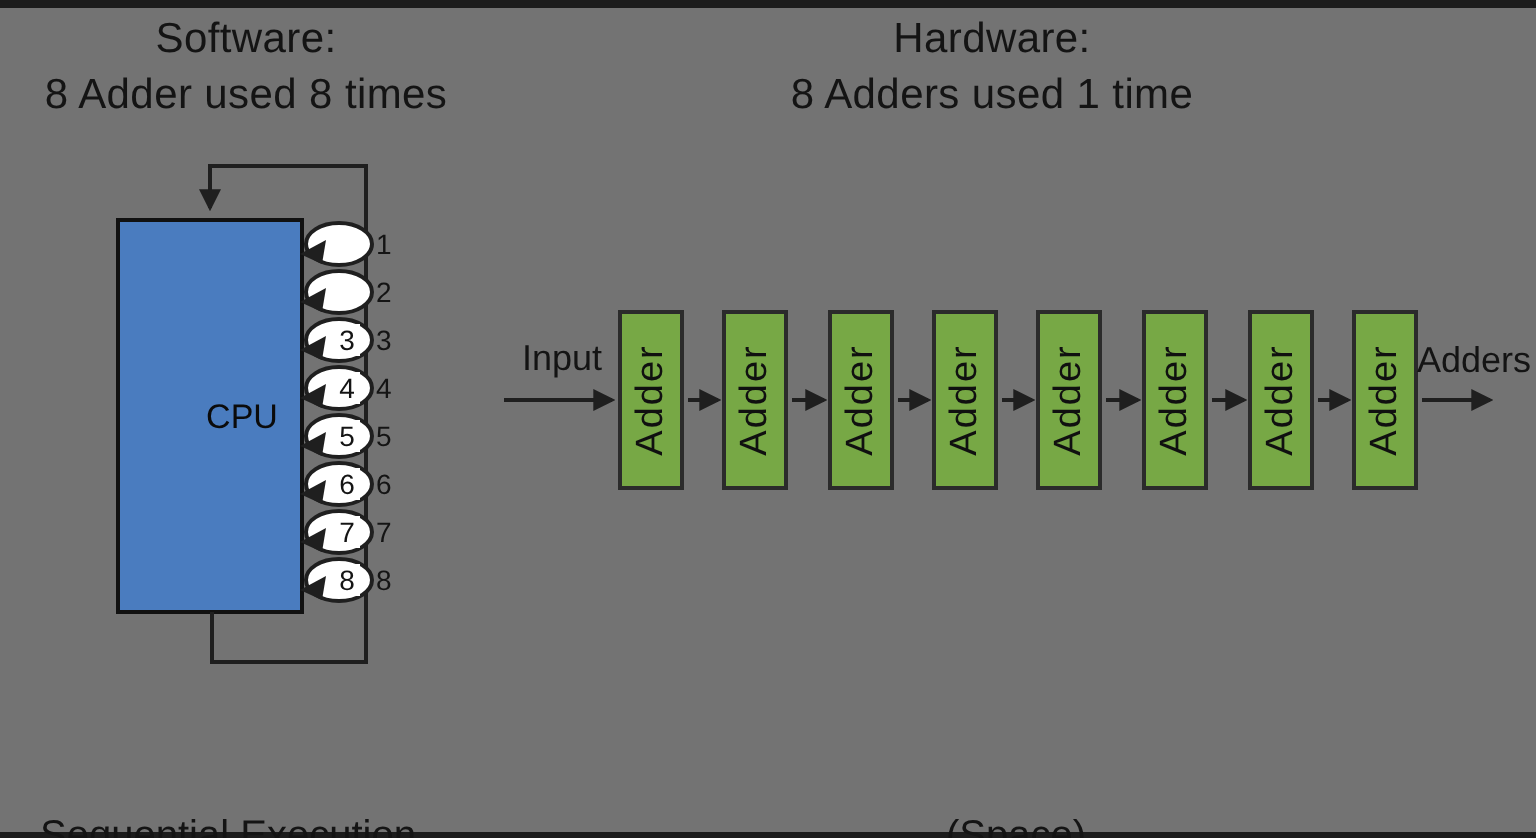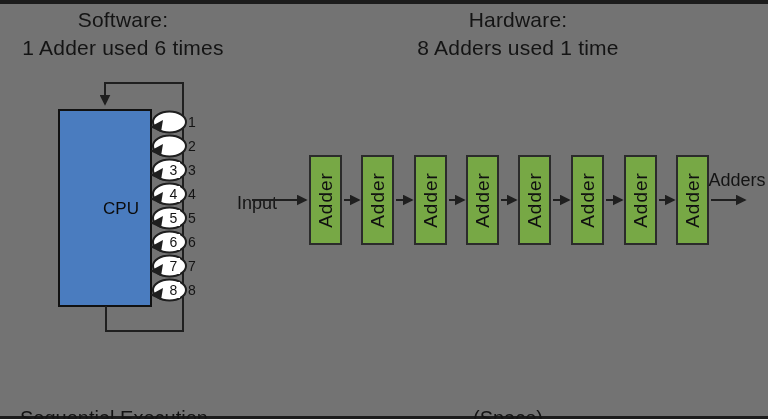--- a/index.html
+++ b/index.html
@@ -12,32 +12,32 @@
   body{background:#888;font-family:"Liberation Sans","DejaVu Sans",sans-serif;}
   #stage{
     position:relative;width:768px;height:419px;background:#737373;
     overflow:hidden;color:var(--text);
   }
   .edge-bar{position:absolute;left:0;width:768px;background:#1c1c1c;}
   #edge-top{top:0;height:4px;}
   #edge-bottom{bottom:0;height:3px;}
   .title-block{position:absolute;text-align:center;font-size:21px;line-height:28px;letter-spacing:.2px;}
   #title-software{left:10px;top:6px;width:226px;}
-  #title-hardware{left:398px;top:6px;width:240px;}
+  #title-hardware{left:376px;top:6px;width:240px;}
   .caption-block{position:absolute;text-align:center;font-size:20px;line-height:24px;margin-top:40px;}
   #caption-software{left:13px;top:366px;width:202px;}
   #caption-hardware{left:388px;top:366px;width:240px;}
   #cpu-box{
     position:absolute;left:58px;top:109px;width:94px;height:198px;
     box-sizing:border-box;background:var(--cpu-fill);border:2px solid #111;
     display:flex;flex-direction:column;align-items:center;justify-content:center;
     font-size:17px;line-height:23px;text-align:center;color:#0b0b0b;padding-left:32px;
   }
   .io-label{position:absolute;font-size:18px;text-align:center;}
-  #input-label{left:230px;top:169px;width:54px;margin-top:24px;}
+  #input-label{left:254px;top:169px;width:54px;}
   #output-label{left:705px;top:170px;width:64px;}
   .adder{
     position:absolute;top:155px;width:33px;height:90px;box-sizing:border-box;
     background:var(--adder-fill);border:2px solid #2b2b2b;
     display:flex;align-items:center;justify-content:center;
   }
   .adder-label{
     transform:rotate(-90deg);white-space:nowrap;font-size:19px;
     letter-spacing:1px;color:#101010;
   }
@@ -50,21 +50,21 @@
 </head>
 <body>
 
 <div id="stage">
 
   <div id="edge-top" class="edge-bar"></div>
   <div id="edge-bottom" class="edge-bar"></div>
 
   <div id="title-software" class="title-block">
     <div>Software:</div>
-    <div>1 Adder used 6 times</div>
+    <div>8 Adder used 8 times</div>
   </div>
 
   <div id="title-hardware" class="title-block">
     <div>Hardware:</div>
     <div>8 Adders used 1 time</div>
   </div>
 
   <div id="cpu-box">
     <div>CPU</div>
   </div>

